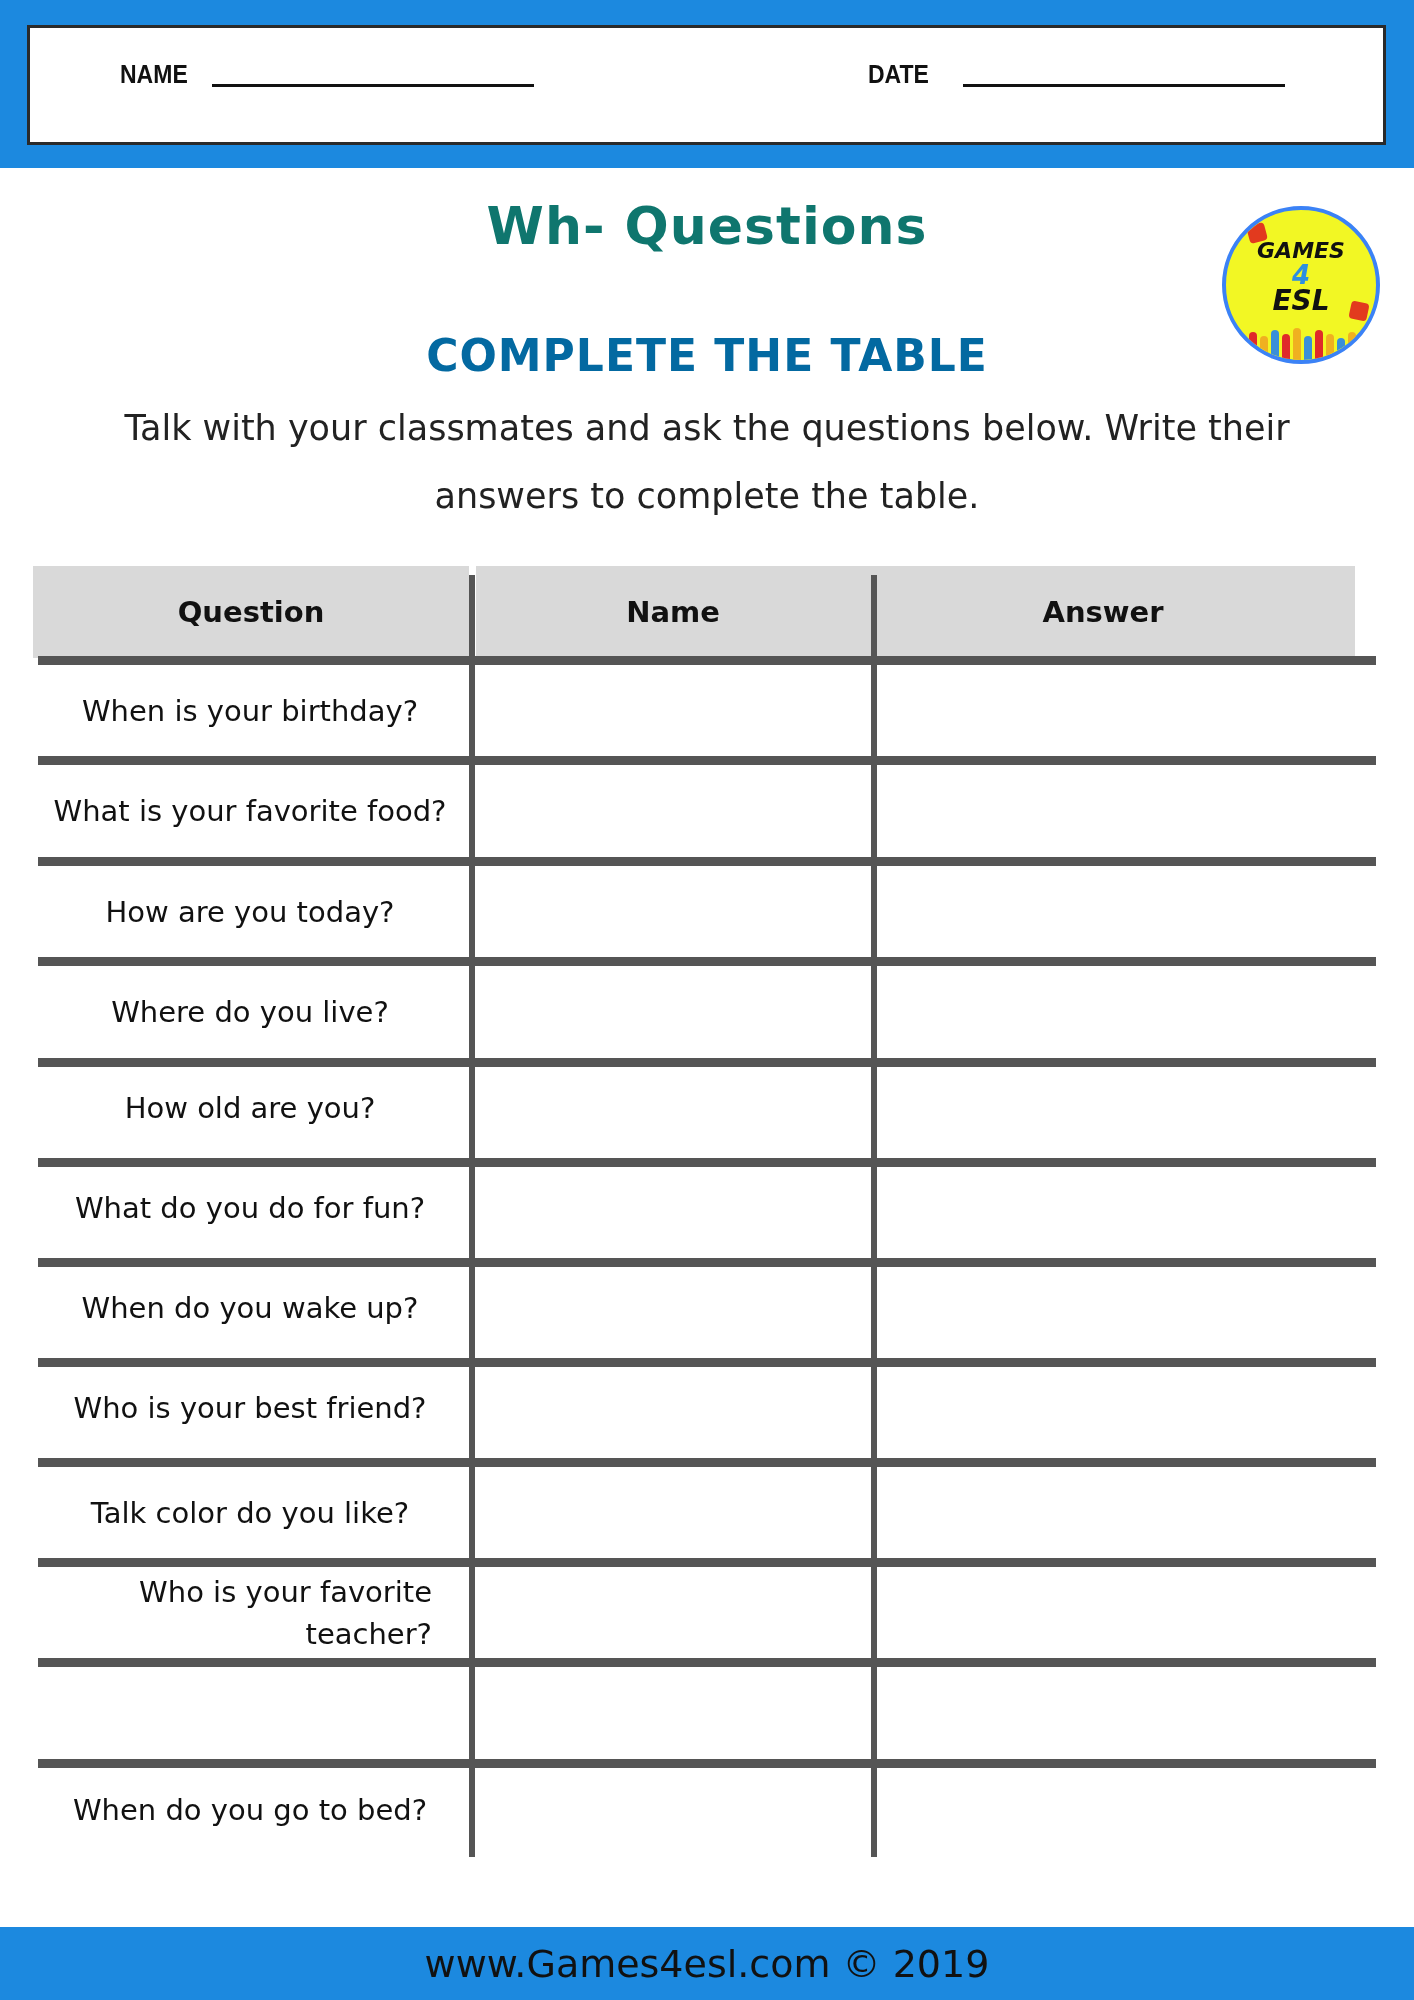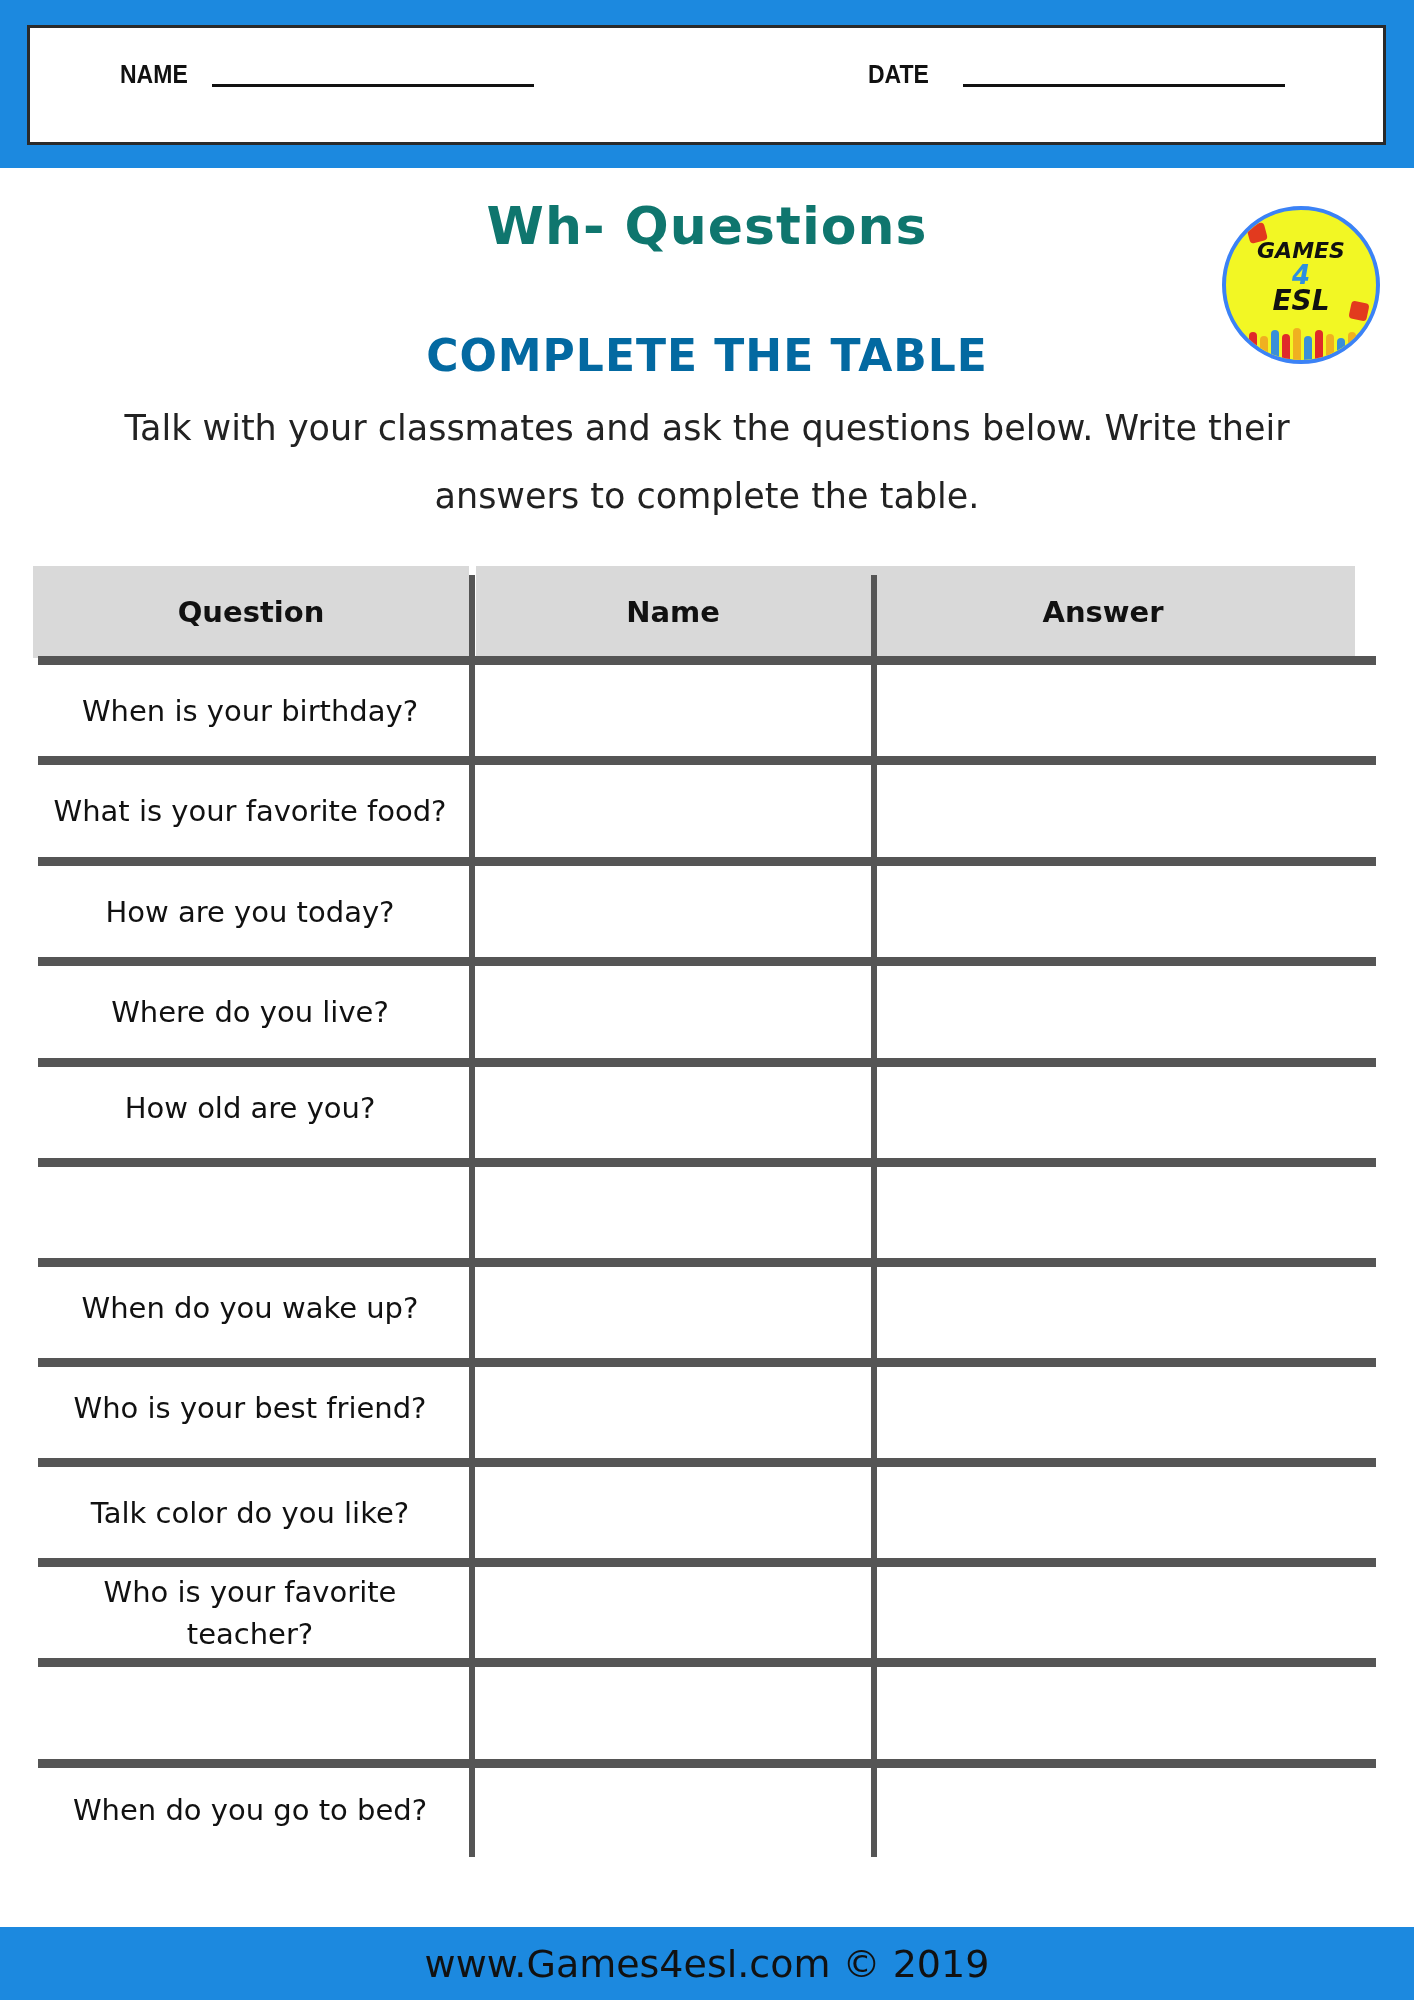--- a/index.html
+++ b/index.html
@@ -82,24 +82,25 @@
   <div class="hsep" style="top:1458px;"></div>
   <div class="hsep" style="top:1558px;"></div>
   <div class="hsep" style="top:1658px;"></div>
   <div class="hsep" style="top:1759px;"></div>
 
   <div class="qcell" style="top:665px; height:91px;">When is your birthday?</div>
   <div class="qcell" style="top:765px; height:92px;">What is your favorite food?</div>
   <div class="qcell" style="top:966px; height:92px;">Where do you live?</div>
   <div class="qcell" style="top:866px; height:91px;">How are you today?</div>
   <div class="qcell" style="top:1067px; height:82px;">How old are you?</div>
+  <div class="qcell" style="top:1167px; height:82px;">What do you do for fun?</div>
   <div class="qcell" style="top:1267px; height:82px;">When do you wake up?</div>
   <div class="qcell" style="top:1367px; height:82px;">Who is your best friend?</div>
   <div class="qcell" style="top:1467px; height:91px;">Talk color do you like?</div>
-  <div class="qcell" style="top:1567px; height:91px; padding:8px 40px; box-sizing:border-box;">Who is your favorite teacher?</div>
+  <div class="qcell" style="top:1567px; height:91px; padding:8px 40px; box-sizing:border-box;text-align:right;">Who is your favorite teacher?</div>
   <div class="qcell" style="top:1768px; height:84px;">When do you go to bed?</div>
 
   <div class="blank-cell" style="left:476px; top:665px; width:394px; height:91px;"></div>
   <div class="blank-cell" style="left:877px; top:665px; width:500px; height:91px;"></div>
   <div class="blank-cell" style="left:476px; top:765px; width:394px; height:92px;"></div>
   <div class="blank-cell" style="left:877px; top:765px; width:500px; height:92px;"></div>
   <div class="blank-cell" style="left:476px; top:866px; width:394px; height:91px;"></div>
   <div class="blank-cell" style="left:877px; top:866px; width:500px; height:91px;"></div>
   <div class="blank-cell" style="left:476px; top:966px; width:394px; height:92px;"></div>
   <div class="blank-cell" style="left:877px; top:966px; width:500px; height:92px;"></div>

